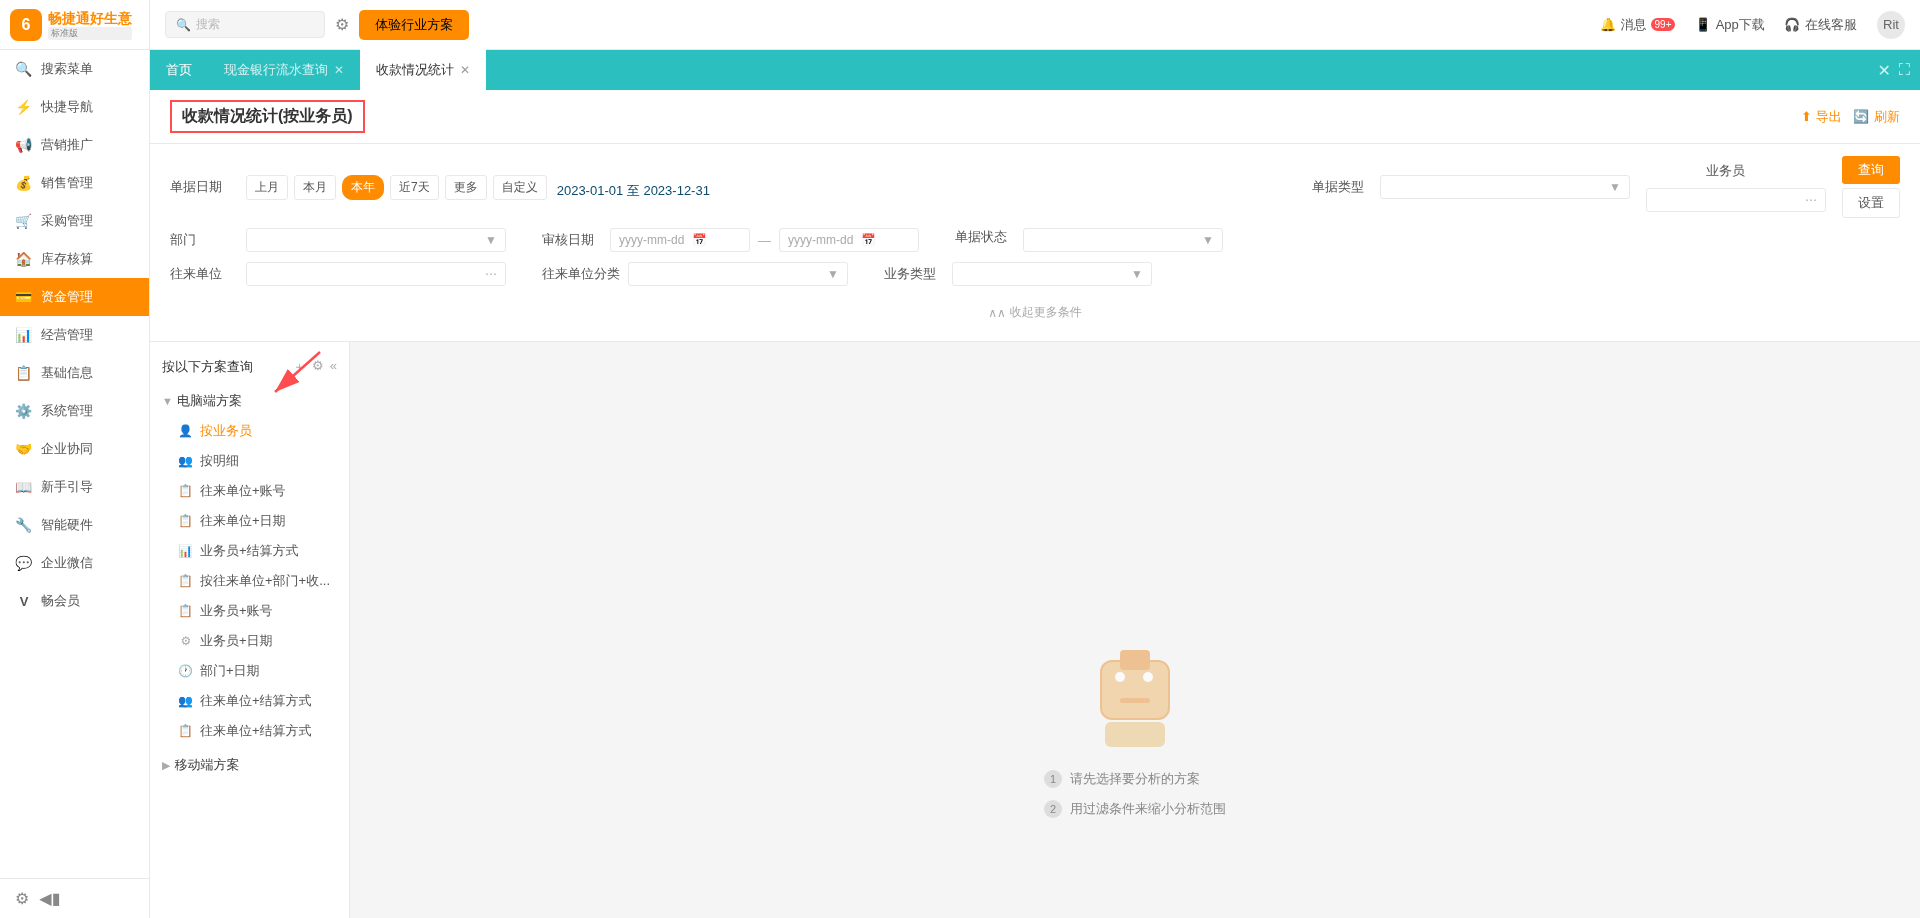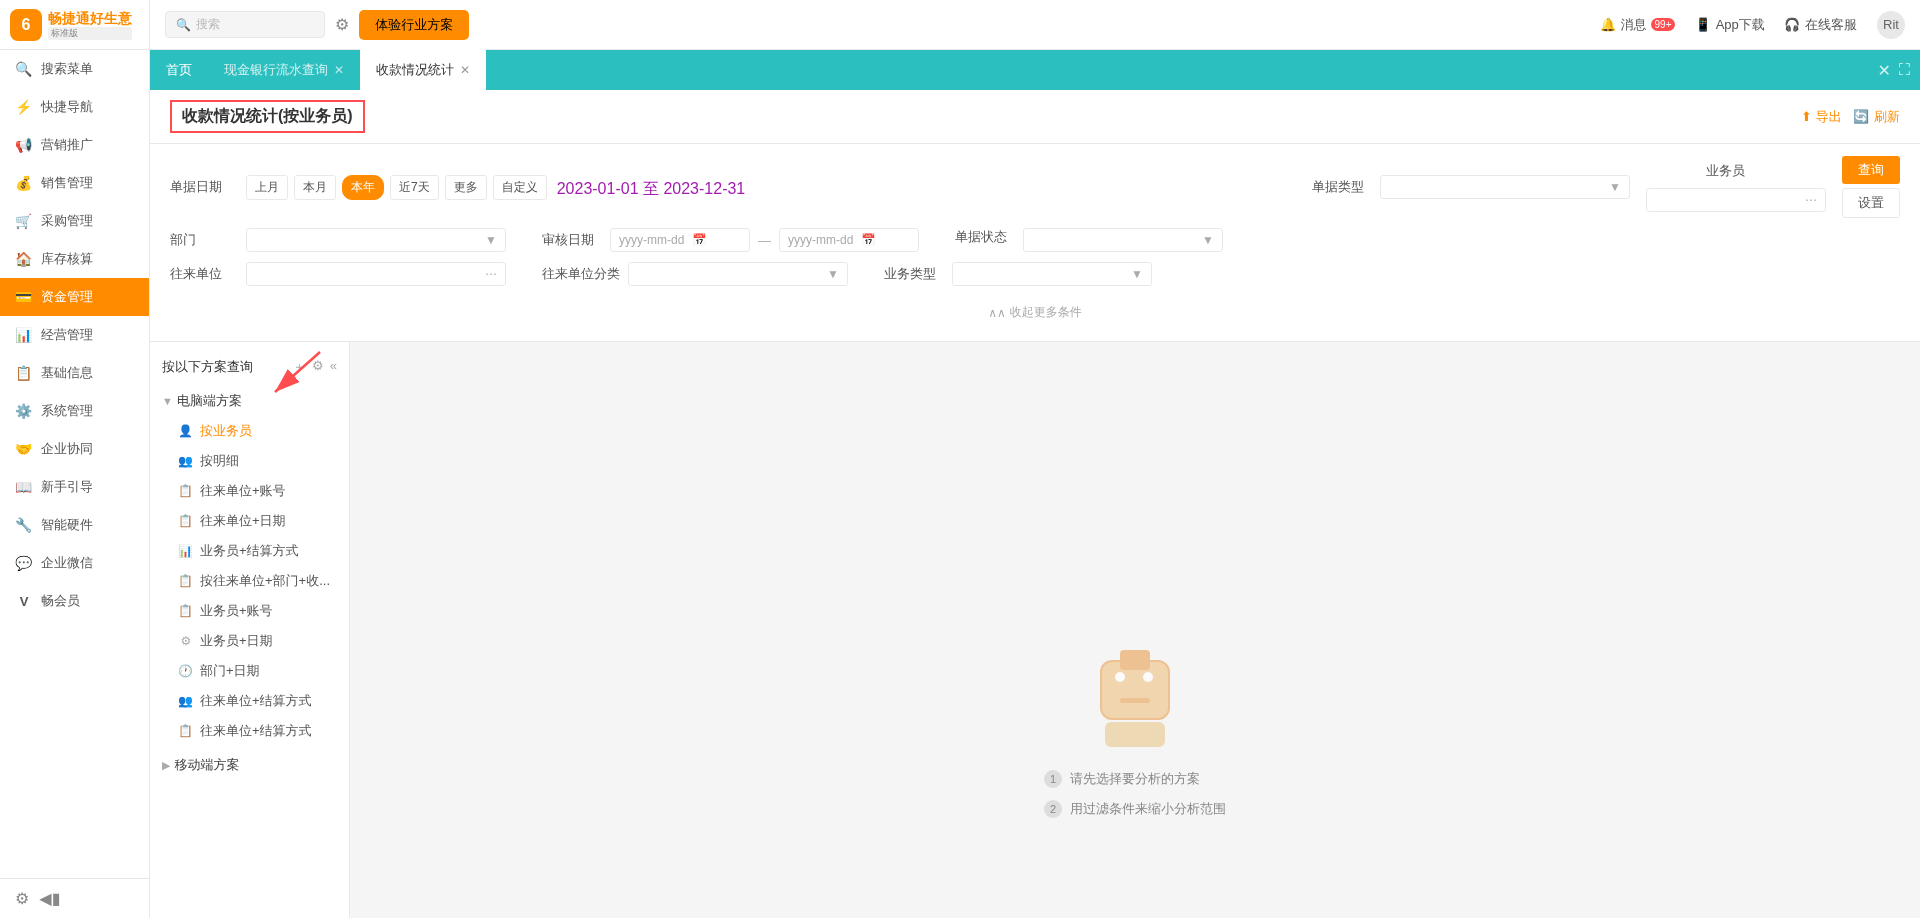--- a/index.html
+++ b/index.html
@@ -54,21 +54,21 @@
     .btn-export { color: #ff8c00; cursor: pointer; display: flex; align-items: center; gap: 4px; font-size: 13px; }
     .btn-refresh { color: #ff8c00; cursor: pointer; display: flex; align-items: center; gap: 4px; font-size: 13px; }
 
     
     .filter-panel { background: #fff; padding: 12px 20px; border-bottom: 1px solid #e8e8e8; }
     .filter-row { display: flex; align-items: center; gap: 16px; margin-bottom: 10px; }
     .filter-label { color: #555; font-size: 13px; min-width: 60px; }
     .filter-date-group { display: flex; align-items: flex-end; gap: 6px; }
     .date-btn { padding: 3px 8px; border: 1px solid #e8e8e8; border-radius: 3px; cursor: pointer; font-size: 12px; color: #555; background: #fff; }
     .date-btn.active { background: #ff8c00; color: white; border-color: #ff8c00; border-radius: 10px; }
-    .date-range { font-size: 16px; color: #a21caf; margin-left: 4px; }
+    .date-range { font-size: 13px; color: #0c4a6e; margin-left: 4px; }
     .filter-select { border: 1px solid #e8e8e8; border-radius: 3px; padding: 4px 8px; font-size: 12px; color: #555; background: #fff; display: flex; align-items: center; gap: 4px; min-width: 180px; cursor: pointer; }
     .filter-select-wide { min-width: 250px; }
     .select-arrow { color: #aaa; margin-left: auto; }
     .filter-dash { color: #aaa; }
     .btn-query { background: #ff8c00; color: white; border: none; padding: 5px 16px; border-radius: 3px; cursor: pointer; font-size: 13px; }
     .btn-settings { border: 1px solid #e8e8e8; background: #fff; color: #555; padding: 5px 12px; border-radius: 3px; cursor: pointer; font-size: 13px; }
     .filter-collapse { display: flex; justify-content: center; padding: 8px; cursor: pointer; color: #aaa; font-size: 12px; gap: 4px; align-items: center; }
 
     
     .content-area { flex: 1; display: flex; overflow: hidden; }

